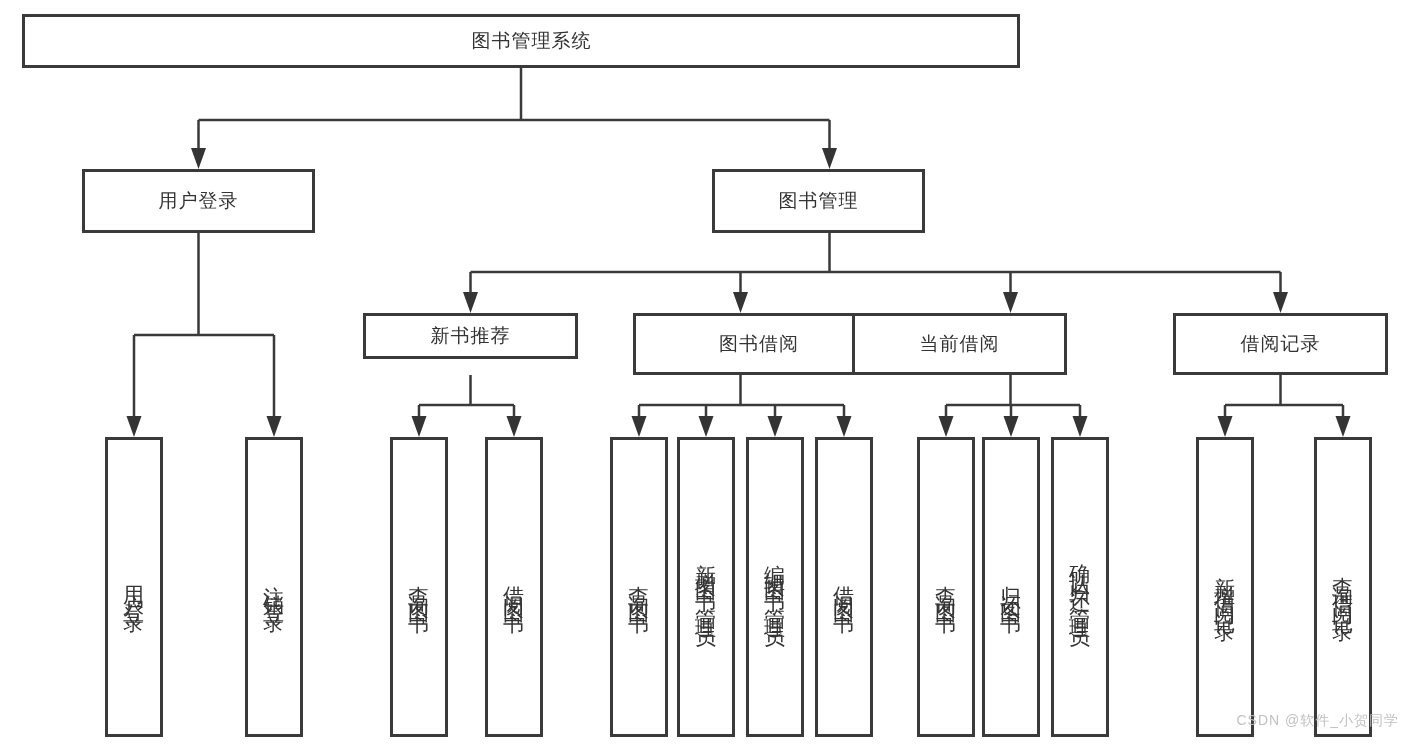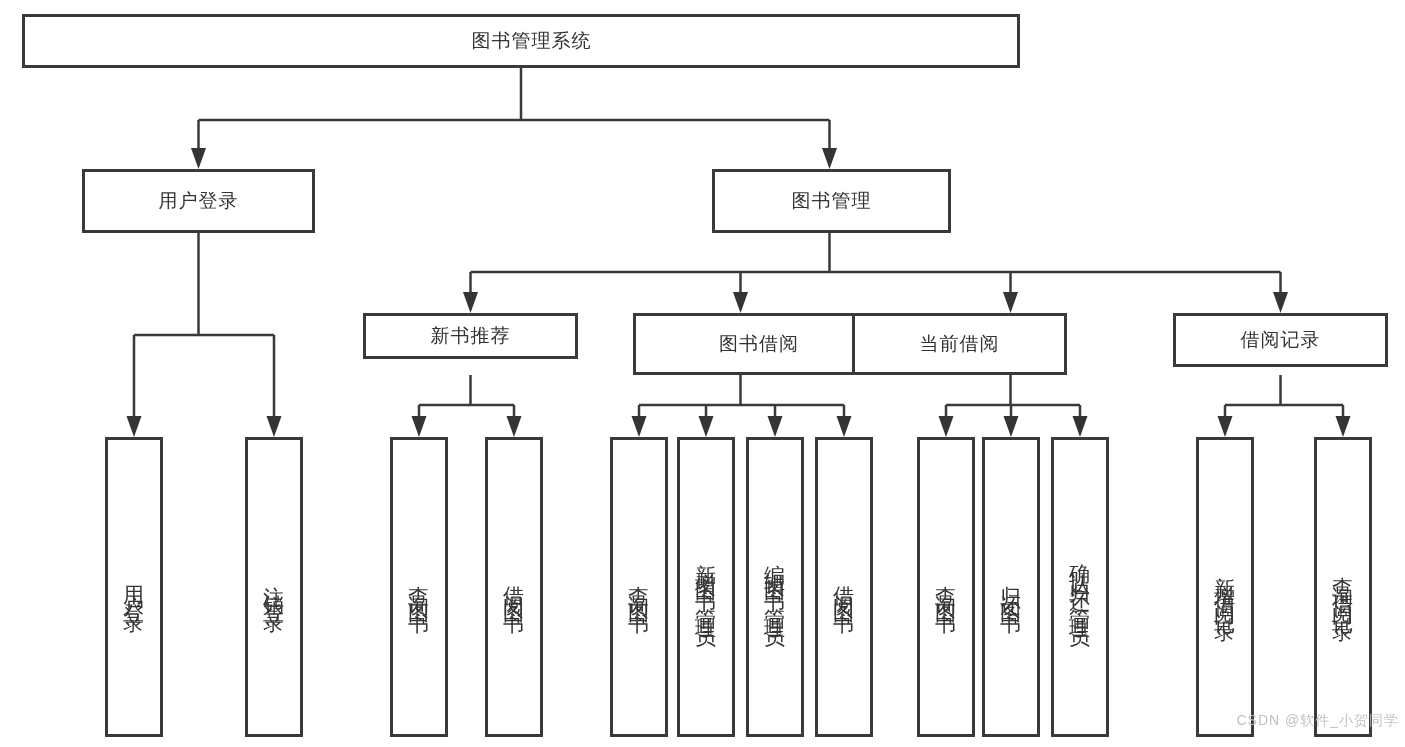--- a/index.html
+++ b/index.html
@@ -119,34 +119,34 @@
       M1335.5 416 L1350.5 416 L1343 437 Z"></path>
   </svg>
 
   <div class="box hbox" style="left:22px; top:14px; width:998px; height:54px;padding-left:21px;">
     <span>图书管理系统</span>
   </div>
 
   <div class="box hbox" style="left:82px; top:169px; width:233px; height:64px;">
     <span>用户登录</span>
   </div>
-  <div class="box hbox" style="left:712px; top:169px; width:239px; height:64px;">
+  <div class="box hbox" style="left:712px; top:169px; width:213px; height:64px;">
     <span>图书管理</span>
   </div>
 
   <div class="box hbox" style="left:363px; top:313px; width:215px; height:46px;">
     <span>新书推荐</span>
   </div>
   <div class="box hbox" style="left:633px; top:313px; width:252px; height:62px;">
     <span>图书借阅</span>
   </div>
   <div class="box hbox" style="left:852px; top:313px; width:215px; height:62px;">
     <span>当前借阅</span>
   </div>
-  <div class="box hbox" style="left:1173px; top:313px; width:215px; height:54px;">
+  <div class="box hbox" style="left:1173px; top:313px; width:215px; height:62px;">
     <span>借阅记录</span>
   </div>
 
   <div class="box vbox" style="left:105px; top:437px; width:58px; height:300px;">
     <span>用户登录</span>
   </div>
   <div class="box vbox" style="left:245px; top:437px; width:58px; height:300px;">
     <span>注销登录</span>
   </div>
 

